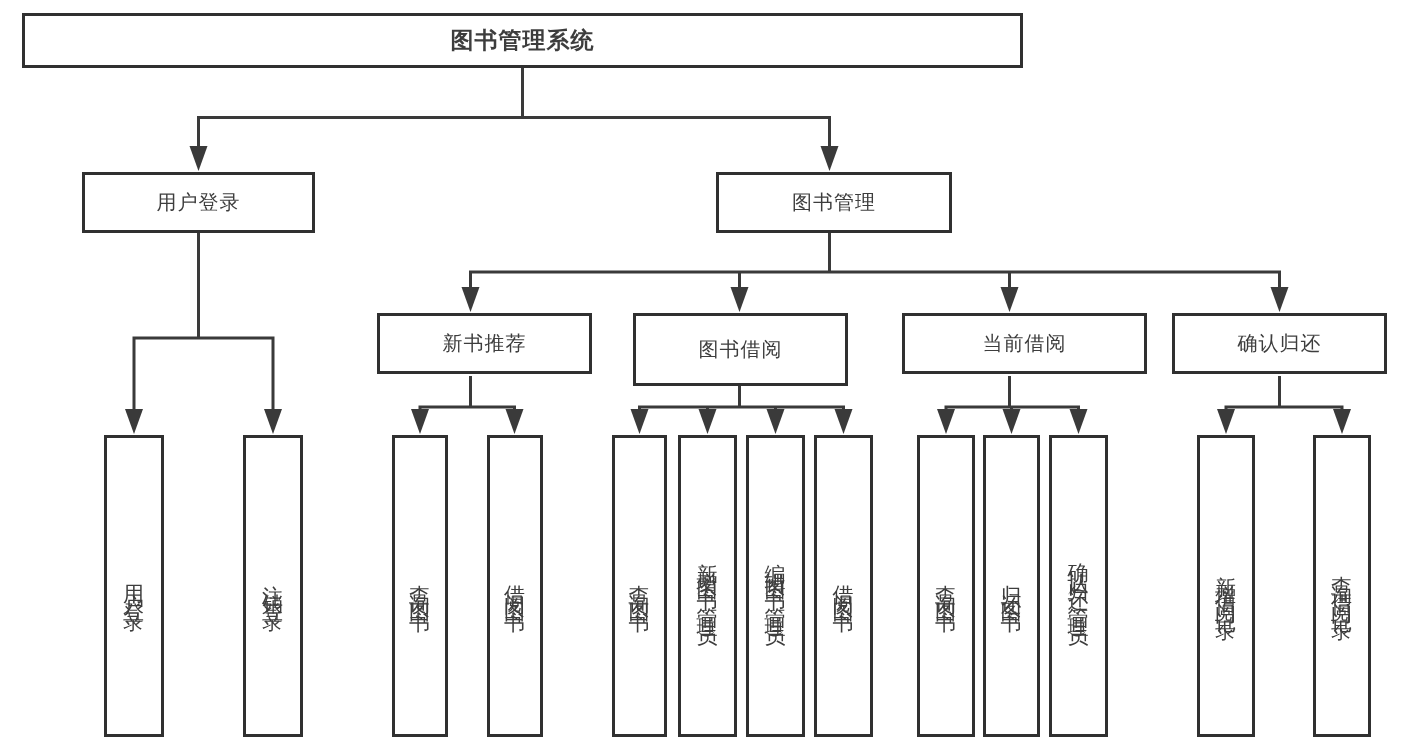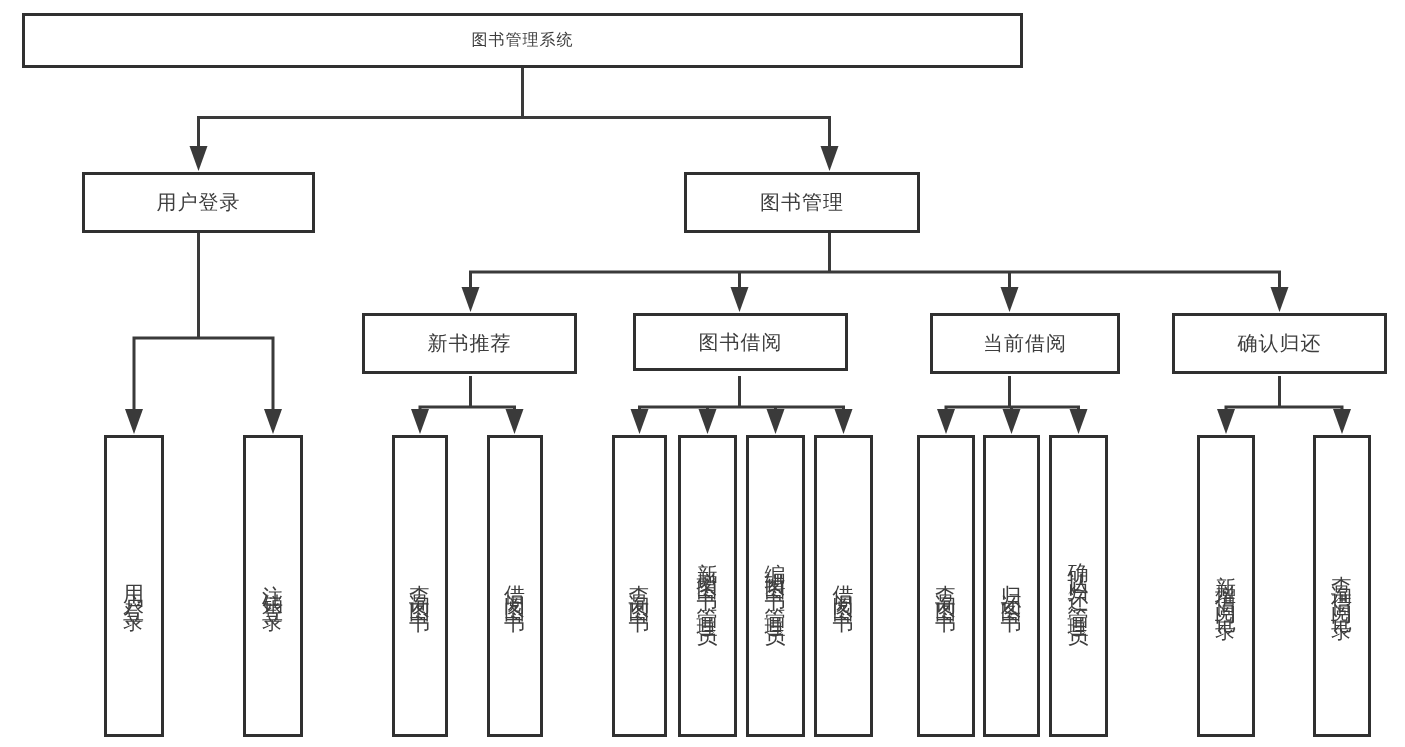--- a/index.html
+++ b/index.html
@@ -27,21 +27,21 @@
     z-index:2;
   }
   .vbox{
     writing-mode:vertical-rl;
     text-orientation:mixed;
     letter-spacing:9px;
     font-size:21px;
     line-height:1;
     white-space:normal;
   }
-  .root-box{font-size:16px;}
+  .root-box{font-size:23px;font-weight:bold;}
   #watermark{
     position:absolute;
     right:4px;bottom:5px;
     color:var(--watermark);
     font-size:19px;
     letter-spacing:1px;
     z-index:3;
   }
 </style>
 </head>
@@ -95,25 +95,25 @@
     <g>
       <path d="M1279.5 376 V408.5 M1224.5 407 H1343.5 M1226 405.5 V412 M1342 405.5 V412"></path>
       <polygon points="1217,409 1235,409 1226,434"></polygon>
       <polygon points="1333,409 1351,409 1342,434"></polygon>
     </g>
   </svg>
 
   <div class="box root-box" style="left:22px;top:13px;width:1001px;height:55px;">图书管理系统</div>
 
   <div class="box" style="left:82px;top:172px;width:233px;height:61px;">用户登录</div>
-  <div class="box" style="left:684px;top:172px;width:236px;height:61px;">图书管理</div>
+  <div class="box" style="left:716px;top:172px;width:236px;height:61px;">图书管理</div>
 
-  <div class="box" style="left:362px;top:313px;width:215px;height:61px;">新书推荐</div>
-  <div class="box" style="left:633px;top:313px;width:215px;height:58px;">图书借阅</div>
-  <div class="box" style="left:930px;top:313px;width:190px;height:61px;">当前借阅</div>
+  <div class="box" style="left:377px;top:313px;width:215px;height:61px;">新书推荐</div>
+  <div class="box" style="left:633px;top:313px;width:215px;height:73px;">图书借阅</div>
+  <div class="box" style="left:902px;top:313px;width:245px;height:61px;">当前借阅</div>
   <div class="box" style="left:1172px;top:313px;width:215px;height:61px;">确认归还</div>
 
   <div class="box vbox" style="left:104px;top:435px;width:60px;height:302px;">用户登录</div>
   <div class="box vbox" style="left:243px;top:435px;width:60px;height:302px;">注销登录</div>
 
   <div class="box vbox" style="left:392px;top:435px;width:56px;height:302px;">查询图书</div>
   <div class="box vbox" style="left:487px;top:435px;width:56px;height:302px;">借阅图书</div>
 
   <div class="box vbox" style="left:612px;top:435px;width:55px;height:302px;">查询图书</div>
   <div class="box vbox" style="left:678px;top:435px;width:59px;height:302px;">新增图书（管理员）</div>

